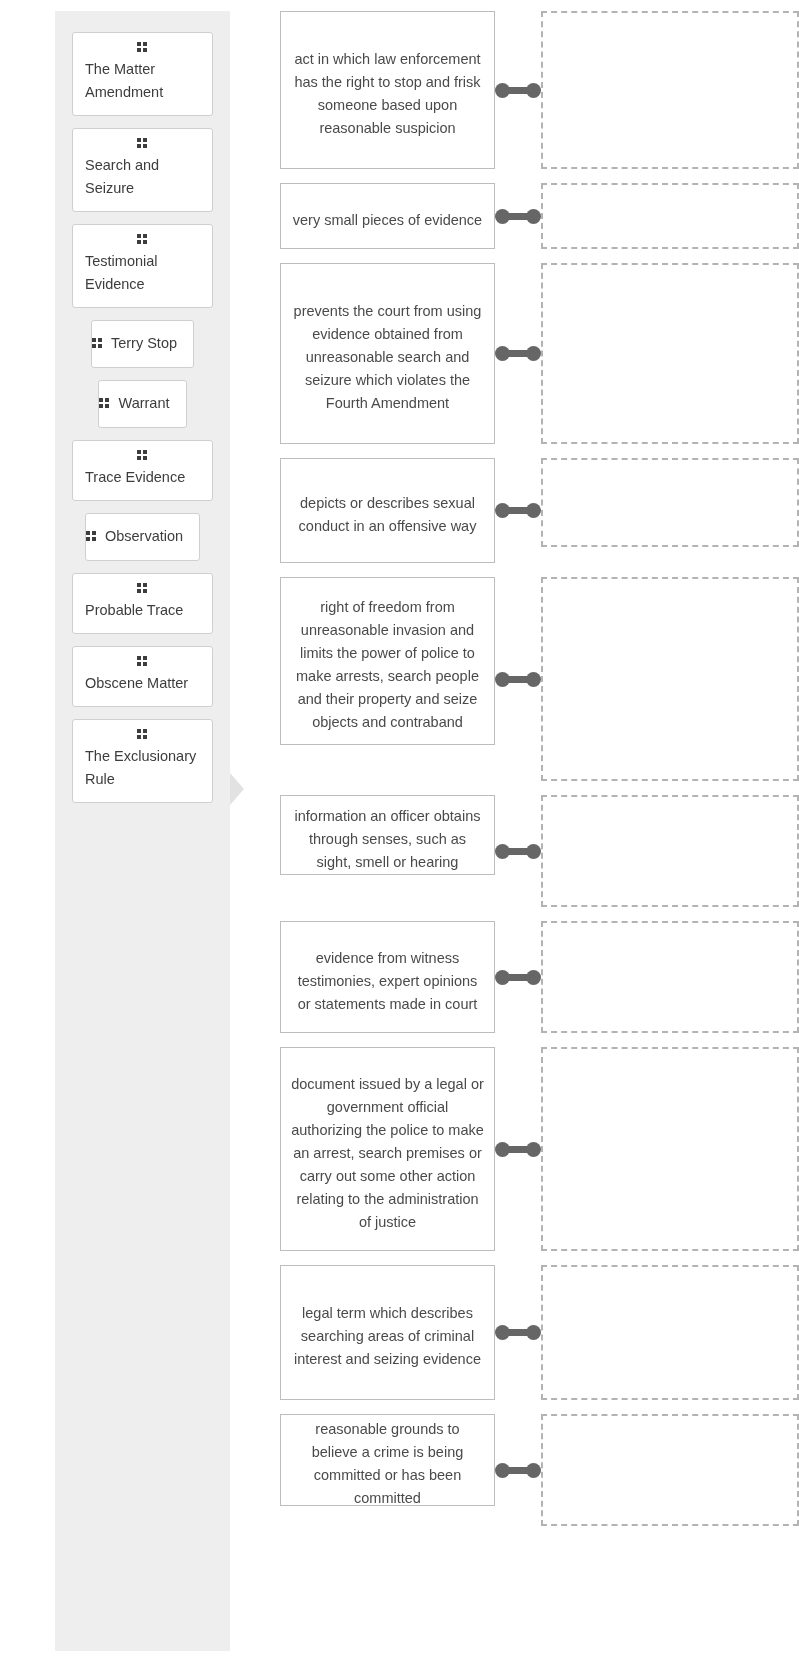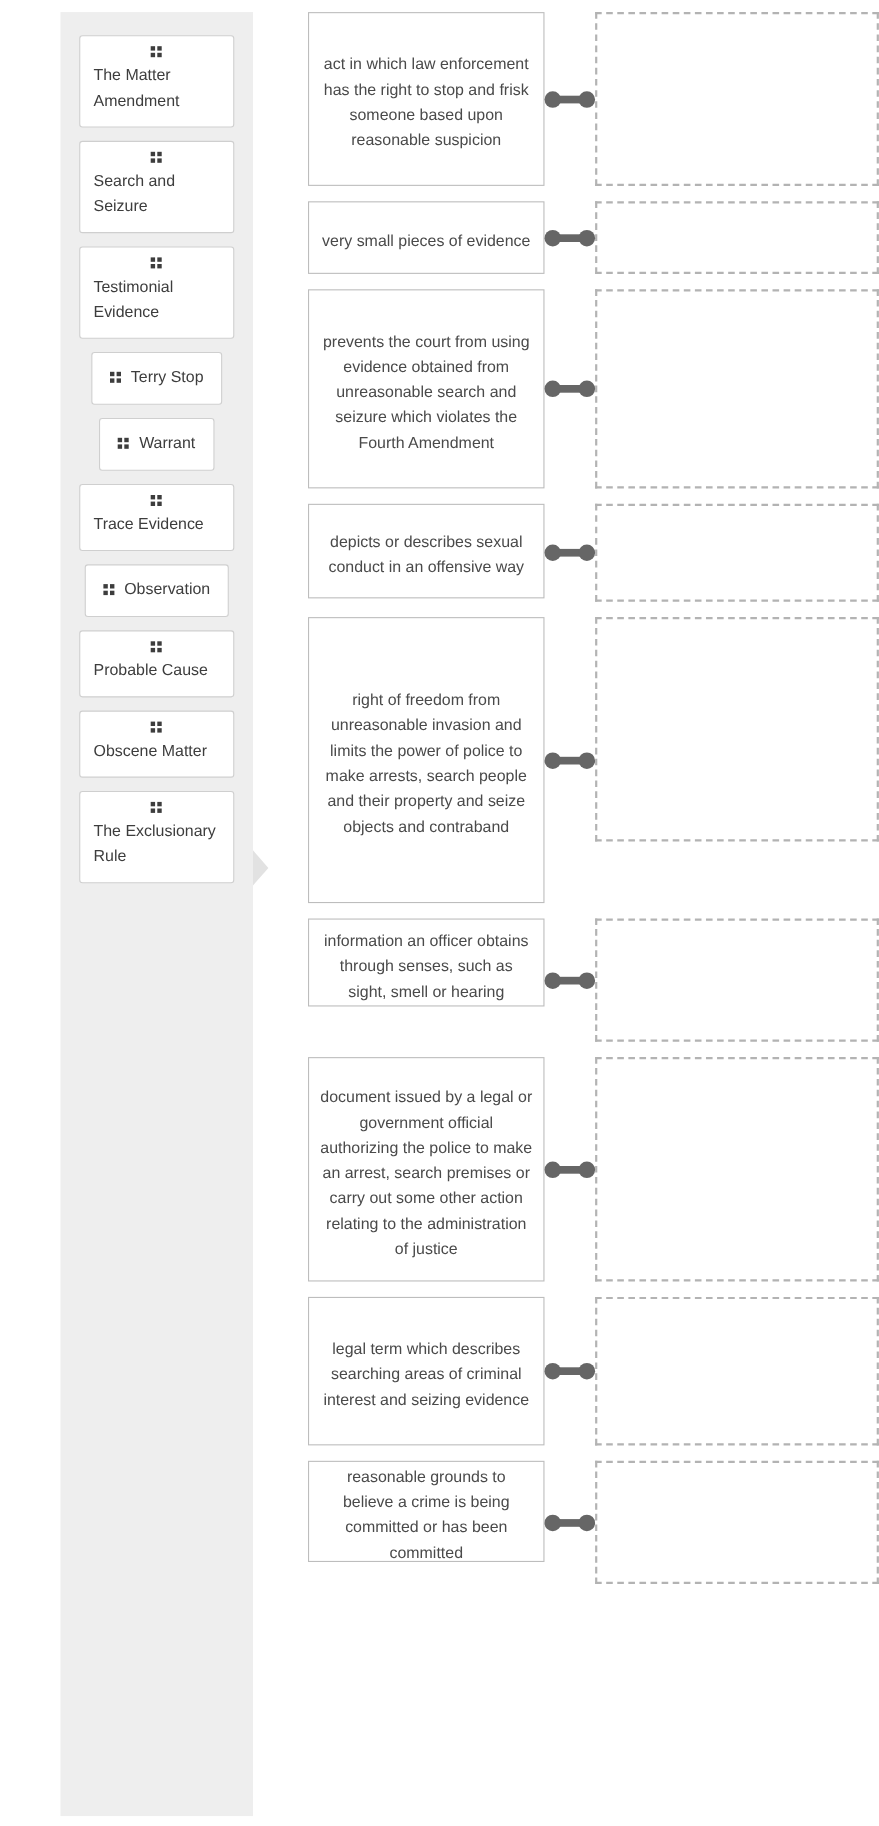--- a/index.html
+++ b/index.html
@@ -45,21 +45,21 @@
     display: block;
     margin: 0 auto 5px auto;
   }
   
   .term-card.inline {
     display: inline-flex;
     align-items: center;
     justify-content: center;
     gap: 8px;
     width: auto;
-    padding: 11px 16px 12px 16px;
+    padding: 11px 16px 12px 0;
     text-align: center;
   }
   .term-row { text-align: center; }
 
   
   .grip {
     width: 11px;
     height: 11px;
     display: inline-block;
     vertical-align: middle;
@@ -212,21 +212,21 @@
         </span>
         <span>Observation</span>
       </div></div>
     <div class="term-card stacked">
       <span class="grip">
         <i></i>
         <i></i>
         <i></i>
         <i></i>
       </span>
-      <div>Probable Cause</div>
+      <div>Probable Trace</div>
     </div>
     <div class="term-card stacked">
       <span class="grip">
         <i></i>
         <i></i>
         <i></i>
         <i></i>
       </span>
       <div>Obscene Matter</div>
     </div>
@@ -264,46 +264,55 @@
     <div class="match-row" style="min-height: 181px;">
       <div class="definition" style="height: 181px;">prevents the court from using evidence obtained from unreasonable search and seizure which violates the Fourth Amendment</div>
       <div class="connector">
         <span class="bar"></span>
         <span class="knob left"></span>
         <span class="knob right"></span>
       </div>
       <div class="dropzone" style="height: 181px;"></div>
     </div>
     <div class="match-row" style="min-height: 89px;">
-      <div class="definition" style="height: 86px;">depicts or describes sexual conduct in an offensive way</div>
+      <div class="definition" style="height: 105px;">depicts or describes sexual conduct in an offensive way</div>
       <div class="connector">
         <span class="bar"></span>
         <span class="knob left"></span>
         <span class="knob right"></span>
       </div>
       <div class="dropzone" style="height: 89px;"></div>
     </div>
     <div class="match-row" style="min-height: 204px;">
-      <div class="definition" style="height: 260px;">right of freedom from unreasonable invasion and limits the power of police to make arrests, search people and their property and seize objects and contraband</div>
+      <div class="definition" style="height: 168px;">right of freedom from unreasonable invasion and limits the power of police to make arrests, search people and their property and seize objects and contraband</div>
       <div class="connector">
         <span class="bar"></span>
         <span class="knob left"></span>
         <span class="knob right"></span>
       </div>
       <div class="dropzone" style="height: 204px;"></div>
     </div>
     <div class="match-row" style="min-height: 112px;">
       <div class="definition" style="height: 80px;">information an officer obtains through senses, such as sight, smell or hearing</div>
       <div class="connector">
         <span class="bar"></span>
         <span class="knob left"></span>
         <span class="knob right"></span>
       </div>
       <div class="dropzone" style="height: 112px;"></div>
     </div>
+    <div class="match-row" style="min-height: 112px;">
+      <div class="definition" style="height: 112px;">evidence from witness testimonies, expert opinions or statements made in court</div>
+      <div class="connector">
+        <span class="bar"></span>
+        <span class="knob left"></span>
+        <span class="knob right"></span>
+      </div>
+      <div class="dropzone" style="height: 112px;"></div>
+    </div>
     <div class="match-row" style="min-height: 204px; justify-content: flex-end;">
       <div class="definition" style="height: 204px;">document issued by a legal or government official authorizing the police to make an arrest, search premises or carry out some other action relating to the administration of justice</div>
       <div class="connector">
         <span class="bar"></span>
         <span class="knob left"></span>
         <span class="knob right"></span>
       </div>
       <div class="dropzone" style="height: 204px;"></div>
     </div>
     <div class="match-row" style="min-height: 135px;">

